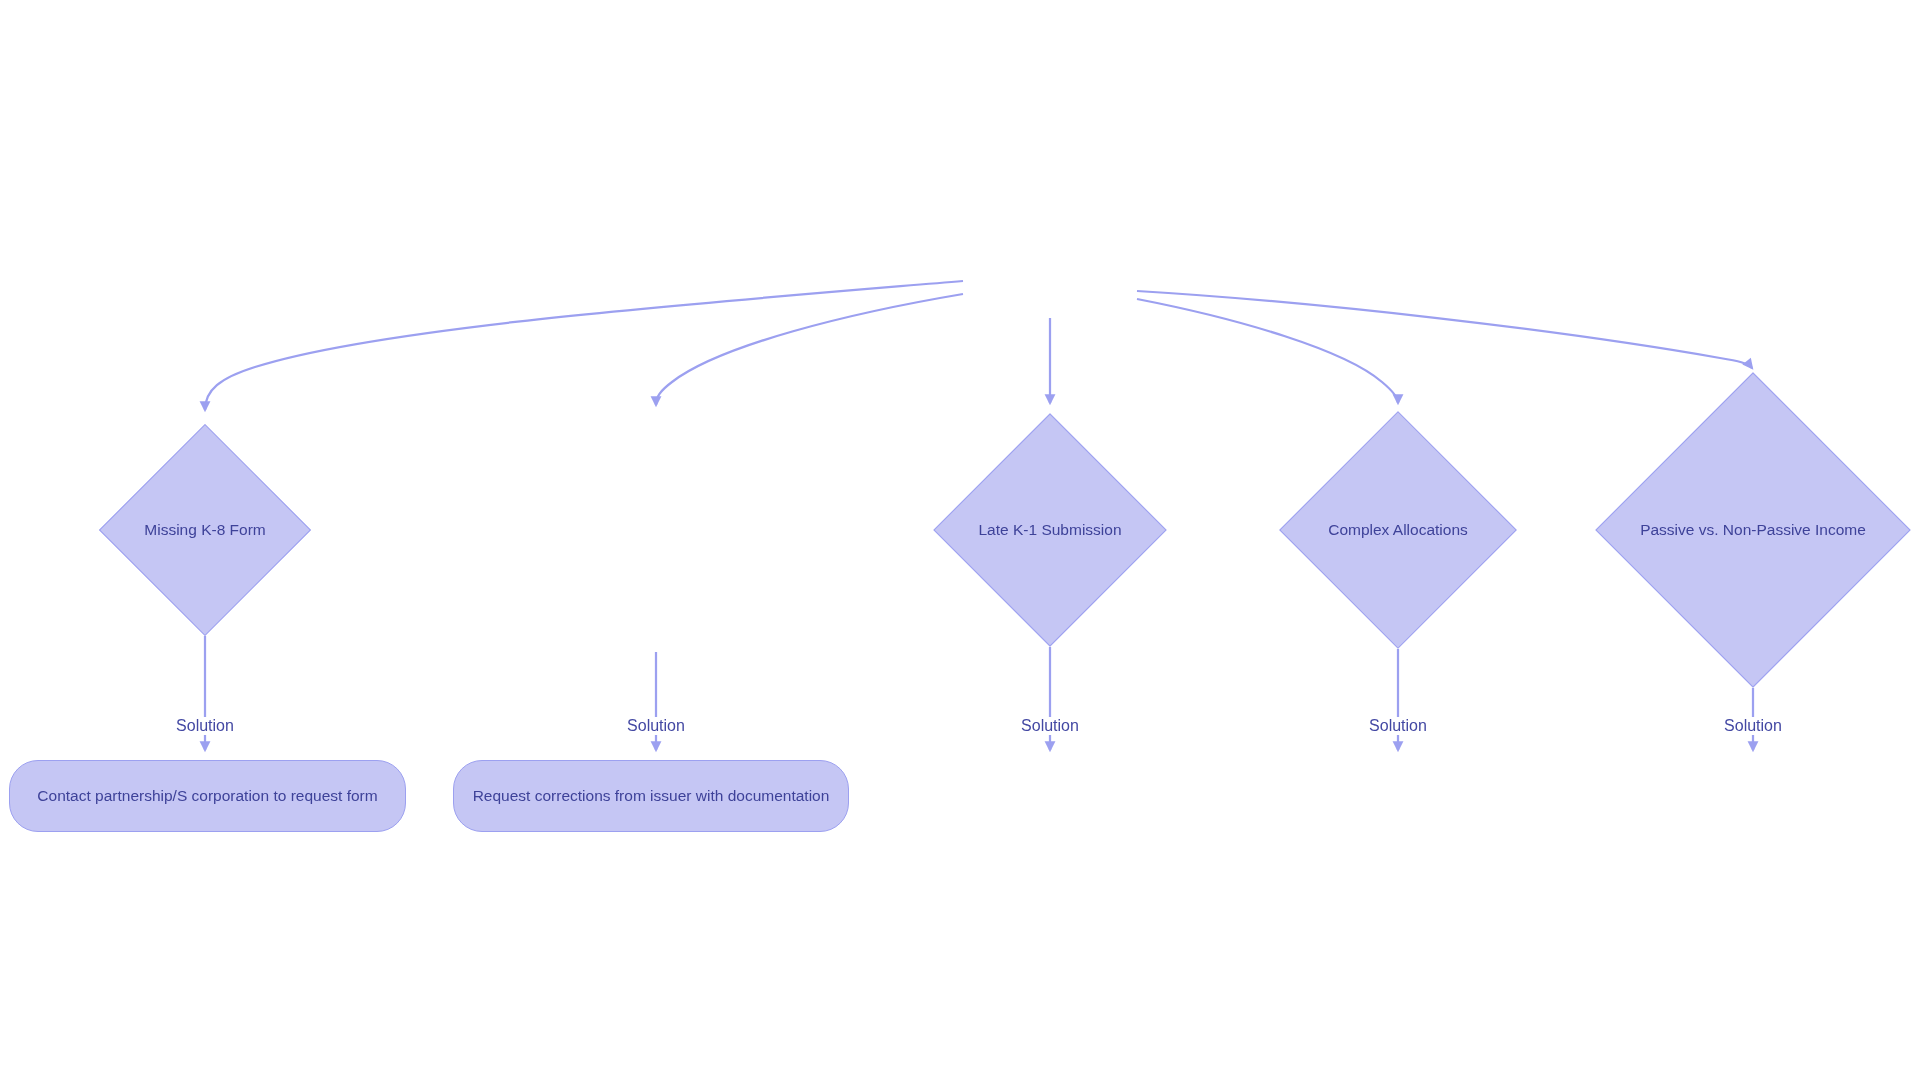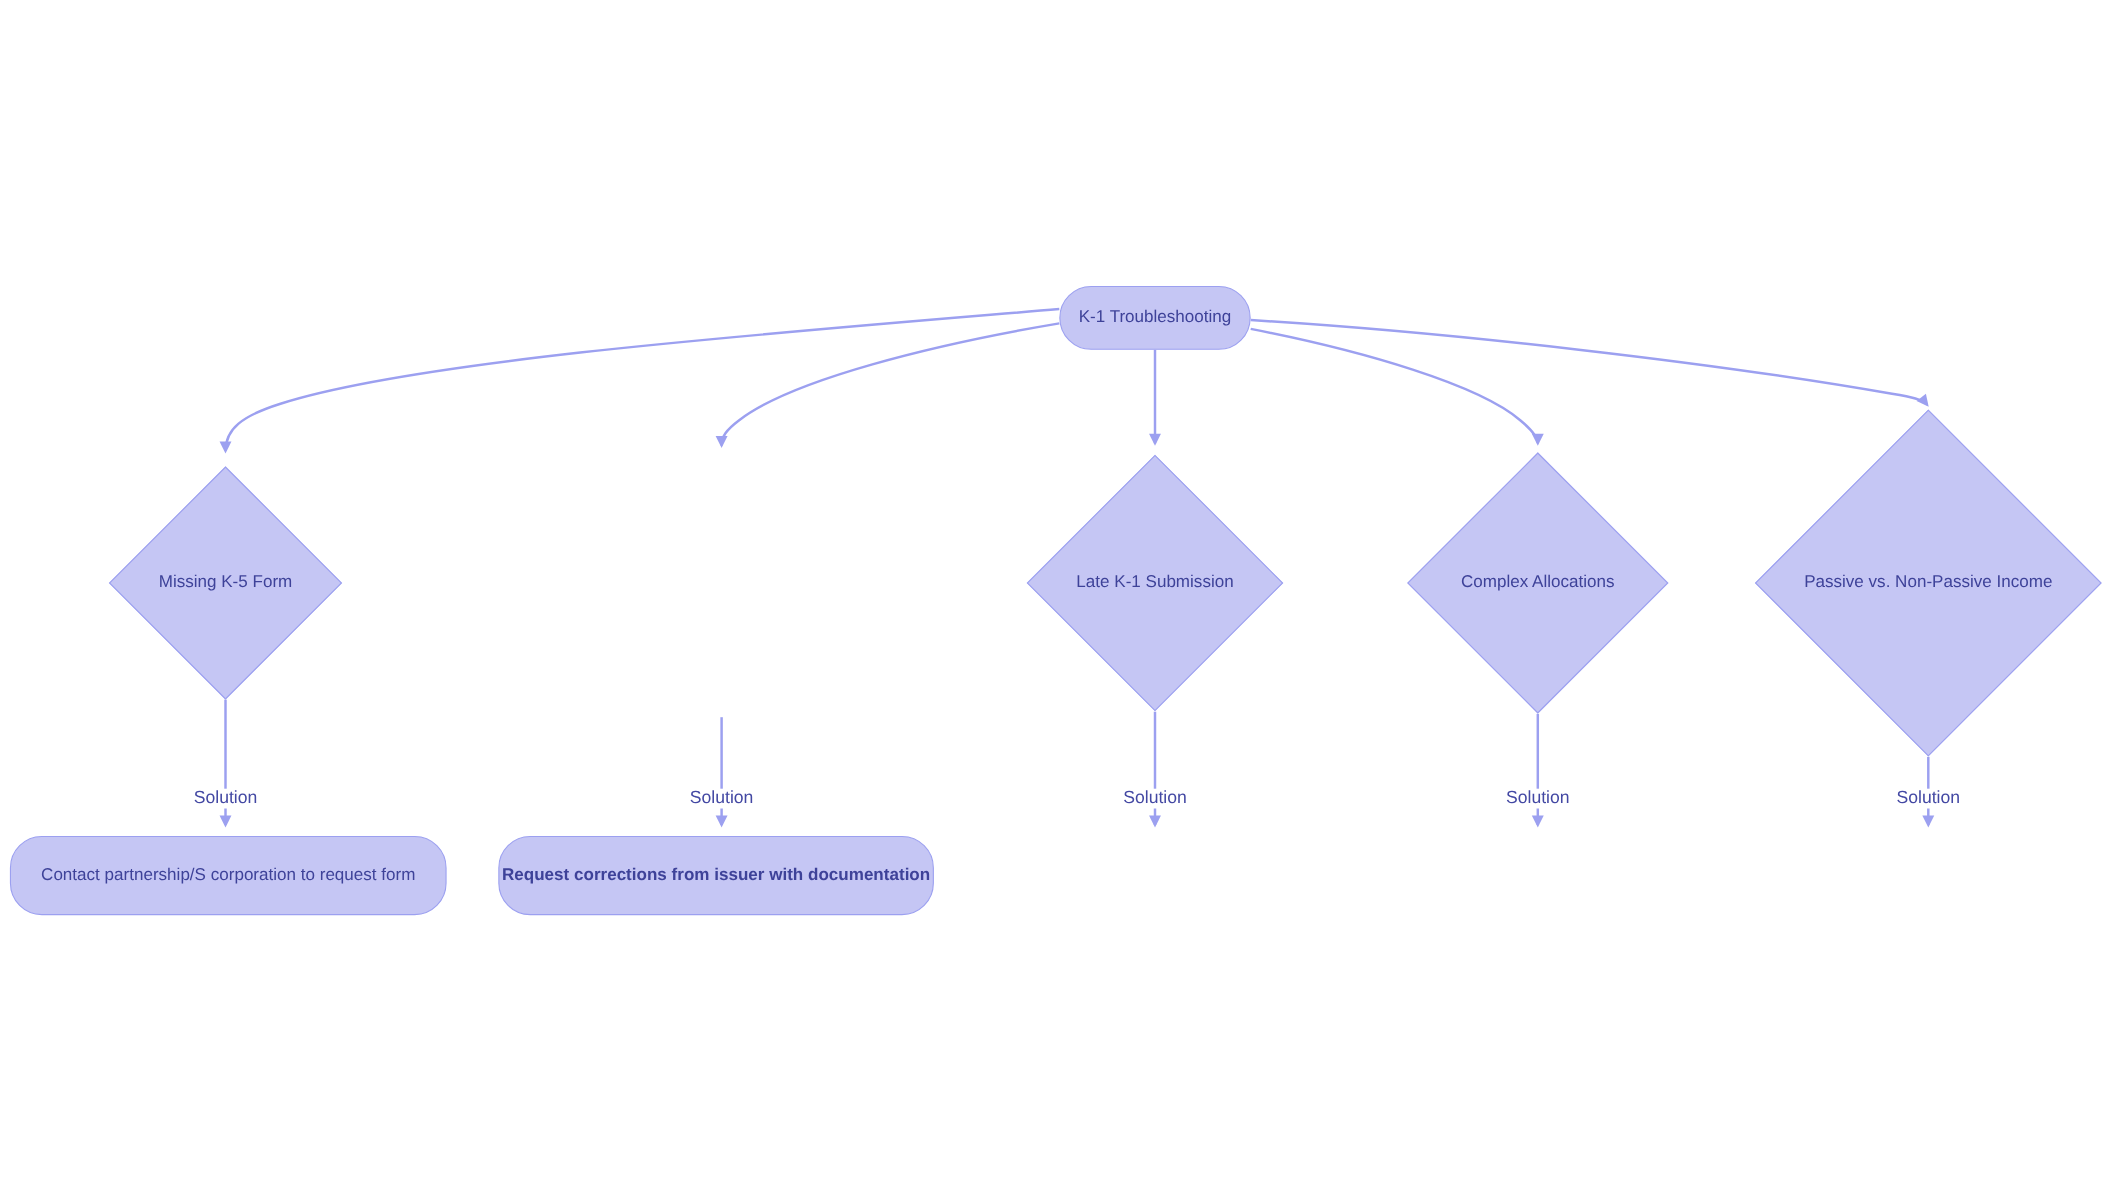--- a/index.html
+++ b/index.html
@@ -34,21 +34,21 @@
   .d3{--diag:234px;--side:165px;left:933px;top:413px;}
   .d4{--diag:238px;--side:168px;left:1279px;top:411px;}
   .d5{--diag:316px;--side:223px;left:1595px;top:372px;}
 
   .edge-label{position:absolute;top:717px;transform:translateX(-50%);background:var(--bg);
     padding:0 5px;color:var(--edge-label-text);font-size:16px;line-height:18px;white-space:nowrap;}
   .el1{left:205px;} .el2{left:656px;} .el3{left:1050px;} .el4{left:1398px;} .el5{left:1753px;}
 
   .sol{top:760px;height:72px;}
   .s1{left:9px;width:397px;}
-  .s2{left:453px;width:396px;font-weight:bold;}
+  .s2{left:453px;width:396px;}
   .s3{left:910px;width:280px;}
   .s4{left:1243px;width:307px;}
   .s5{left:1625px;width:273px;}
 </style>
 </head>
 <body>
 
 <div class="canvas">
 
   <svg class="edges" viewBox="0 0 1920 1083" xmlns="http://www.w3.org/2000/svg">
@@ -62,27 +62,24 @@
     <path class="link" marker-end="url(#arrow)" d="M 1050 318 L 1050 403"></path>
     <path class="link" marker-end="url(#arrow)" d="M 1137 299 C 1240 319, 1345 350, 1382 382 C 1394 392, 1398 398, 1398 403"></path>
     <path class="link" marker-end="url(#arrow)" d="M 1137 291 C 1320 302, 1560 330, 1720 358 C 1738 361, 1748 363, 1752 368"></path>
     <path class="link" marker-end="url(#arrow)" d="M 205 636 L 205 750"></path>
     <path class="link" marker-end="url(#arrow)" d="M 656 652 L 656 750"></path>
     <path class="link" marker-end="url(#arrow)" d="M 1050 647 L 1050 750"></path>
     <path class="link" marker-end="url(#arrow)" d="M 1398 649 L 1398 750"></path>
     <path class="link" marker-end="url(#arrow)" d="M 1753 688 L 1753 750"></path>
   </svg>
 
-  <div class="stadium root">
-    <span>K-1 Troubleshooting</span>
-  </div>
 
   <div class="diamond d1">
     <div class="shape"></div>
-    <div class="label">Missing K-5 Form</div>
+    <div class="label">Missing K-8 Form</div>
   </div>
   <div class="diamond d3">
     <div class="shape"></div>
     <div class="label">Late K-1 Submission</div>
   </div>
   <div class="diamond d4">
     <div class="shape"></div>
     <div class="label">Complex Allocations</div>
   </div>
   <div class="diamond d5">

